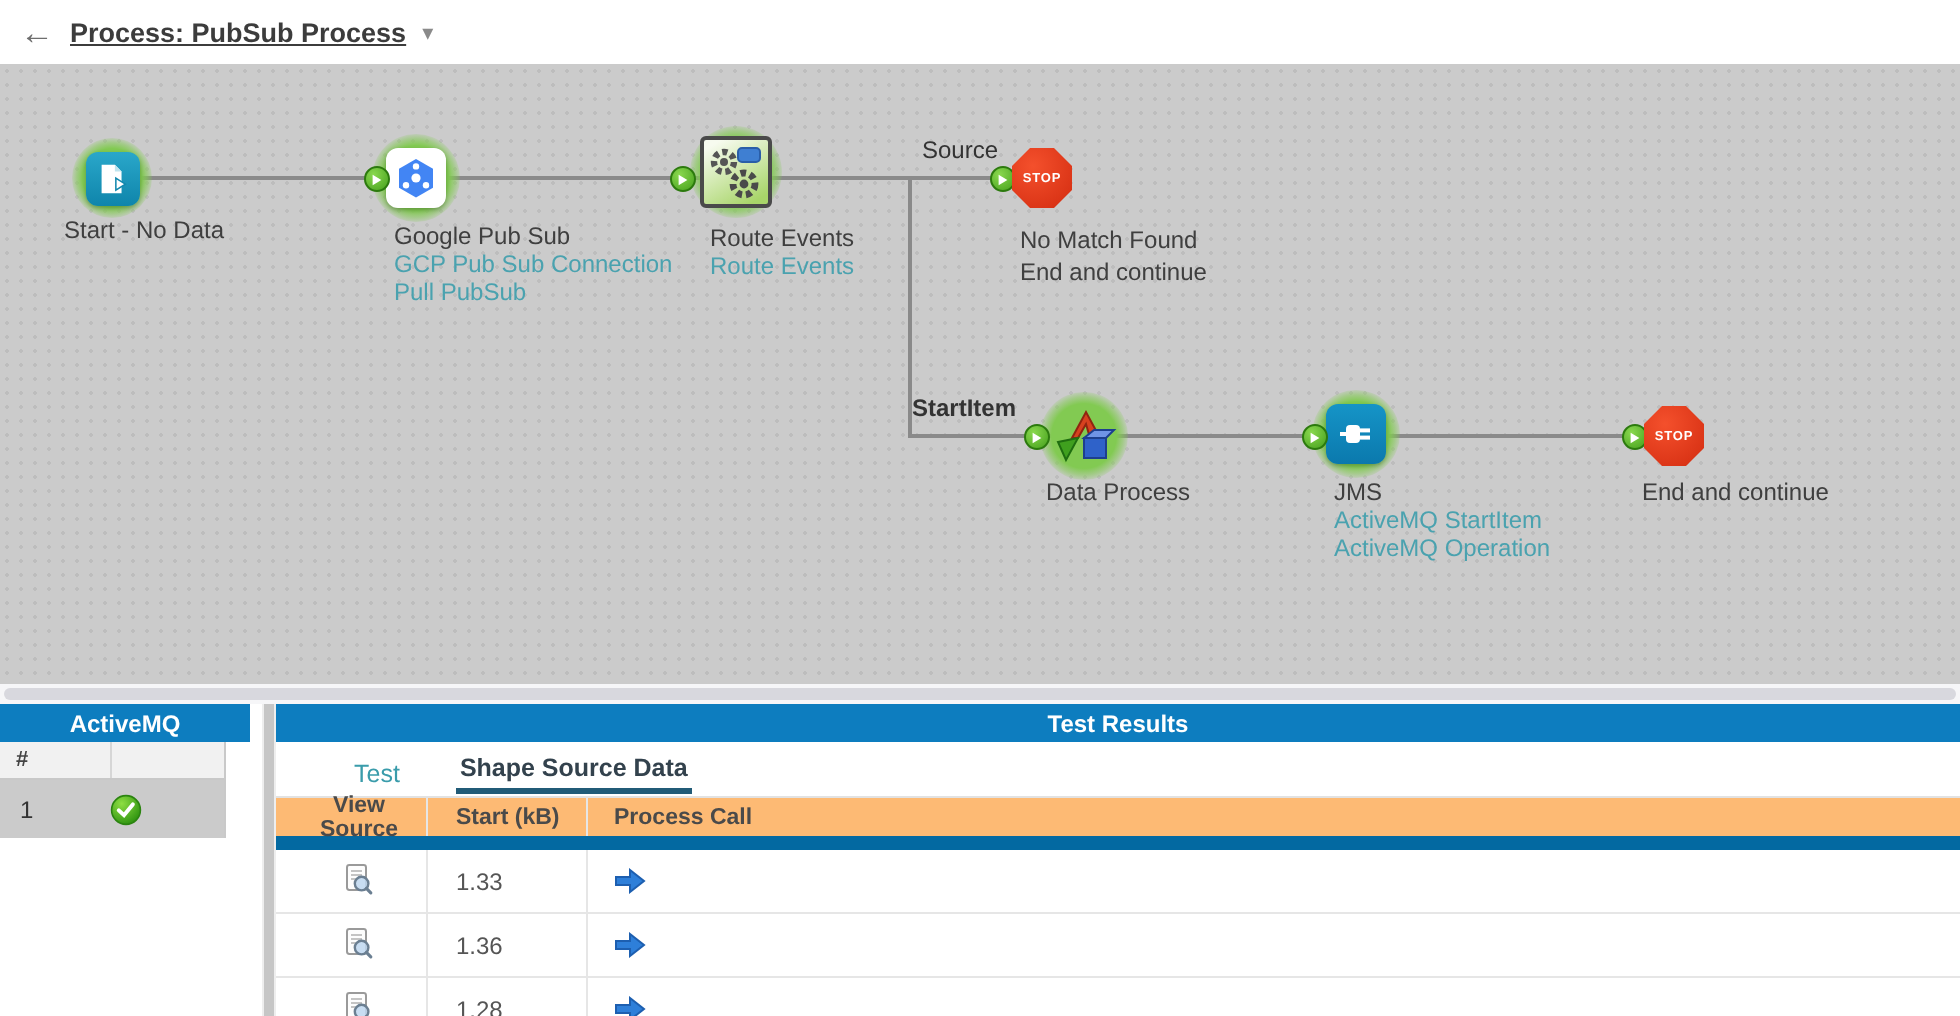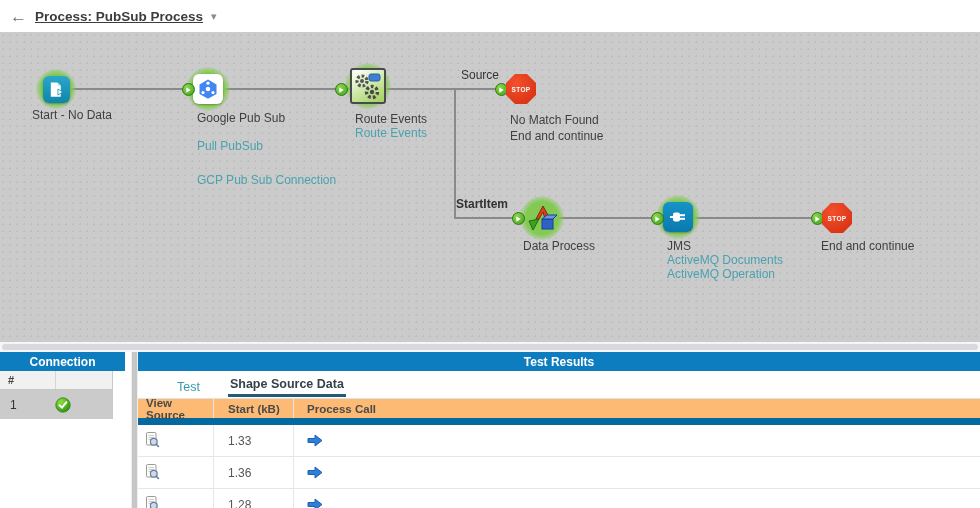--- a/index.html
+++ b/index.html
@@ -26,21 +26,21 @@
   .hscroll .bar{margin:2px 2px;height:6px;background:#d8d8de;border-radius:3px;}
   .panelhead{height:19px;background:#0d7dbf;color:#fff;font-size:12px;font-weight:700;display:flex;align-items:center;justify-content:center;}
   .docs{position:absolute;left:0;top:352px;width:125px;height:156px;background:#fff;}
   .docs .tbl{width:113px;border-right:1px solid #c9c9c9;box-sizing:border-box;}
   .docs .subhead{height:18px;background:#f1f1f1;border-bottom:1px solid #c8c8c8;display:flex;font-size:11px;font-weight:700;color:#444;align-items:center;}
   .docs .subhead .c1{width:55px;padding-left:8px;box-sizing:border-box;}
   .docs .subhead .c2{flex:1;border-left:1px solid #d6d6d6;height:100%;}
   .docs .row{height:29px;background:#cbcbcb;display:flex;align-items:center;font-size:12px;color:#333;cursor:pointer;}
   .docs .row .c1{width:55px;padding-left:10px;box-sizing:border-box;}
   .splitter{position:absolute;left:131px;top:352px;width:5px;height:156px;background:#c6c6c6;border-left:1px solid #eee;border-right:1px solid #eee;cursor:col-resize;}
-  .results{position:absolute;left:138px;top:352px;width:842px;height:156px;background:#fff;}
+  .results{position:absolute;left:138px;top:352px;width:842px;height:156px;background:#fff;text-align:center;}
   .tabs{display:flex;align-items:flex-end;gap:26px;padding:4px 0 0 37px;height:22px;}
   .tab{font-size:12.5px;padding:2px 2px 3px;cursor:pointer;}
   .tab.inactive{color:#3a9cab;}
   .tab.active{color:#33424d;font-weight:700;border-bottom:3px solid #215b77;}
   .rtable{margin-top:1px;font-size:11.5px;}
   .rhead{display:flex;height:19px;background:#fdba74;border-top:1px solid #e2e2e2;border-bottom:7px solid #0369a1;font-weight:700;color:#4a4a4a;align-items:center;}
   .rrow{display:flex;height:31px;border-bottom:1px solid #e6e6e6;align-items:center;}
   .cA{width:75px;padding-left:6px;box-sizing:border-box;}
   .cB{width:80px;padding-left:14px;box-sizing:border-box;border-left:1px solid #e6e6e6;height:100%;display:flex;align-items:center;}
   .cC{width:95px;padding-left:13px;box-sizing:border-box;border-left:1px solid #e6e6e6;height:100%;display:flex;align-items:center;}
@@ -85,21 +85,21 @@
       <svg width="22" height="22" viewBox="0 0 22 22">
         <polygon points="11,1.5 19.5,6.4 19.5,15.9 11,20.8 2.5,15.9 2.5,6.4" fill="#4285f4"></polygon>
         <circle cx="11" cy="11" r="2.3" fill="#fff"></circle>
         <circle cx="11" cy="5.2" r="1.6" fill="#fff"></circle>
         <circle cx="6" cy="14.6" r="1.6" fill="#fff"></circle>
         <circle cx="16" cy="14.6" r="1.6" fill="#fff"></circle>
       </svg>
     </div>
   </div>
   <div class="lbl" style="left:197px;top:79px;">Google Pub Sub</div>
-  <div class="lnk" style="left:197px;top:93px;margin-top:48px;">GCP Pub Sub Connection</div>
+  <div class="lnk" style="left:197px;top:93px;">GCP Pub Sub Connection</div>
   <div class="lnk" style="left:197px;top:107px;">Pull PubSub</div>
 
   <div class="port" style="left:335px;top:51px;">
     <svg width="7" height="8" viewBox="0 0 8 8">
         <path d="M1.5 1 L6.5 4 L1.5 7 Z" fill="#fff"></path>
       </svg>
   </div>
   <div class="glow" style="left:345px;top:31px;width:46px;height:46px;">
     <div class="routesq">
       <svg width="32" height="32" viewBox="0 0 32 32">
@@ -151,41 +151,41 @@
     <div class="sq jms">
       <svg width="18" height="18" viewBox="0 0 18 18">
         <rect x="1" y="8" width="3.2" height="2" fill="#fff"></rect>
         <rect x="4" y="4.5" width="7" height="9" rx="2" fill="#fff"></rect>
         <rect x="11" y="6.2" width="5" height="2" fill="#fff"></rect>
         <rect x="11" y="9.8" width="5" height="2" fill="#fff"></rect>
       </svg>
     </div>
   </div>
   <div class="lbl" style="left:667px;top:207px;">JMS</div>
-  <div class="lnk" style="left:667px;top:221px;">ActiveMQ Documents</div>
+  <div class="lnk" style="left:667px;top:221px;">ActiveMQ StartItem</div>
   <div class="lnk" style="left:667px;top:235px;">ActiveMQ Operation</div>
 
   <div class="port" style="left:811px;top:180px;">
     <svg width="7" height="8" viewBox="0 0 8 8">
         <path d="M1.5 1 L6.5 4 L1.5 7 Z" fill="#fff"></path>
       </svg>
   </div>
   <div class="stop" style="left:822px;top:171px;">
     <span>STOP</span>
   </div>
   <div class="lbl" style="left:821px;top:207px;">End and continue</div>
 </div>
 
 <div class="hscroll">
     <div class="bar"></div>
   </div>
 
 <div class="docs">
   <div class="panelhead">
-    <span>Connection</span>
+    <span>ActiveMQ</span>
   </div>
   <div class="tbl">
     <div class="subhead">
       <div class="c1">#</div>
       <div class="c2"></div>
     </div>
     <div class="row">
       <div class="c1">1</div>
       <div style="display:flex;">
         <svg width="16" height="16" viewBox="0 0 16 16">

